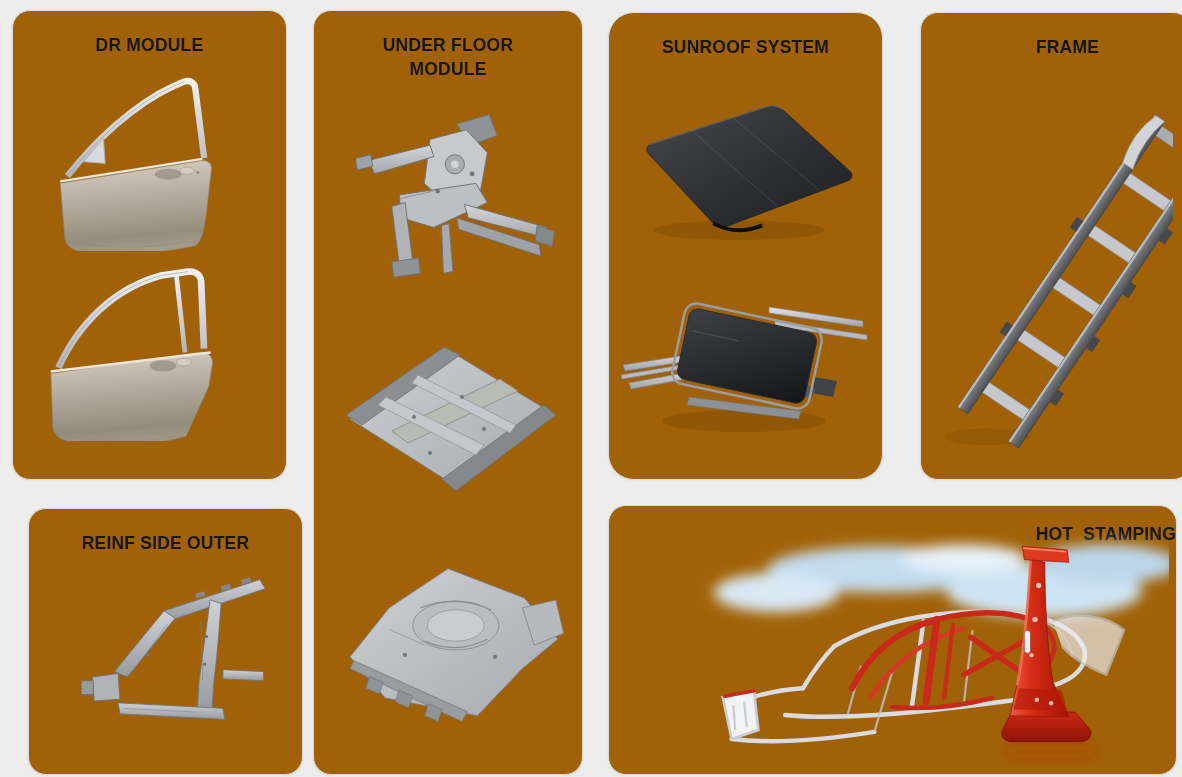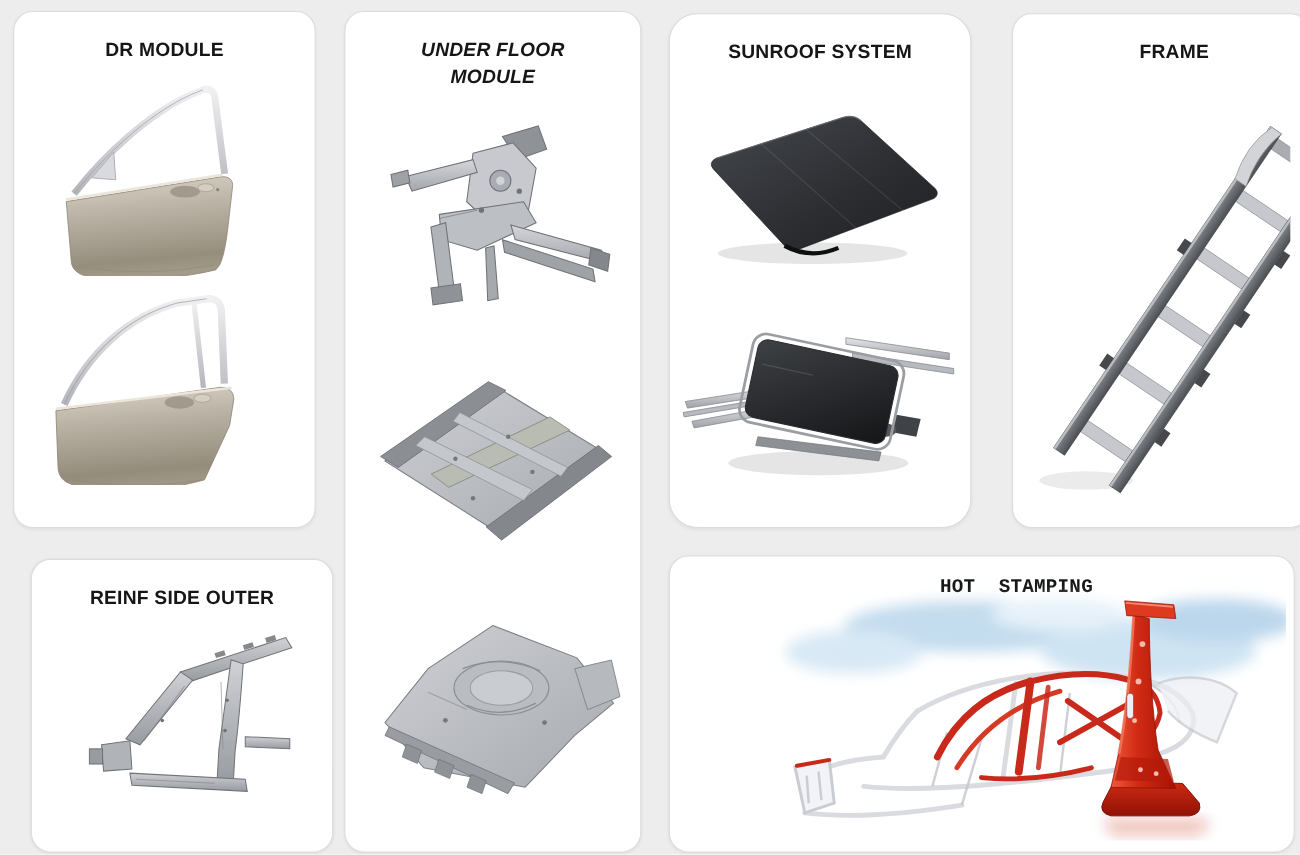--- a/index.html
+++ b/index.html
@@ -1,23 +1,23 @@
 <!DOCTYPE html>
 <html><head>
 <meta charset="utf-8">
 <style>
   html,body{margin:0;padding:0;}
   body{font-family:"Liberation Sans",sans-serif;}
   .page{position:relative;width:1182px;height:777px;background:#eeeded;overflow:hidden;}
-  .card{position:absolute;background:#ffffff;border:1px solid #dcdcdc;border-radius:18px;
+  .card{position:absolute;background:#a16207;border:1px solid #dcdcdc;border-radius:18px;
         box-shadow:0 1px 3px rgba(0,0,0,.05);overflow:hidden;box-sizing:border-box;}
   .card-title{margin:0;font-weight:700;font-size:17.5px;color:#161616;letter-spacing:.2px;
         line-height:1.35;text-align:center;white-space:pre-wrap;padding-top:23px;}
-  .card-title.left{text-align:center;padding:17px 0 0 63px;font-family:Liberation Mono, monospace;}
-  .card-title.narrow{max-width:168px;margin:0 auto;font-style:italic;}
+  .card-title.left{text-align:right;padding:17px 0 0 63px;}
+  .card-title.narrow{max-width:168px;margin:0 auto;}
   .art{position:absolute;}
   .art svg{display:block;width:100%;height:100%;}
 </style>
 </head>
 <body>
 
 <div class="page">
 
   <section class="card" style="left:12px;top:10px;width:275px;height:470px;">
     <h2 class="card-title">DR MODULE</h2>

